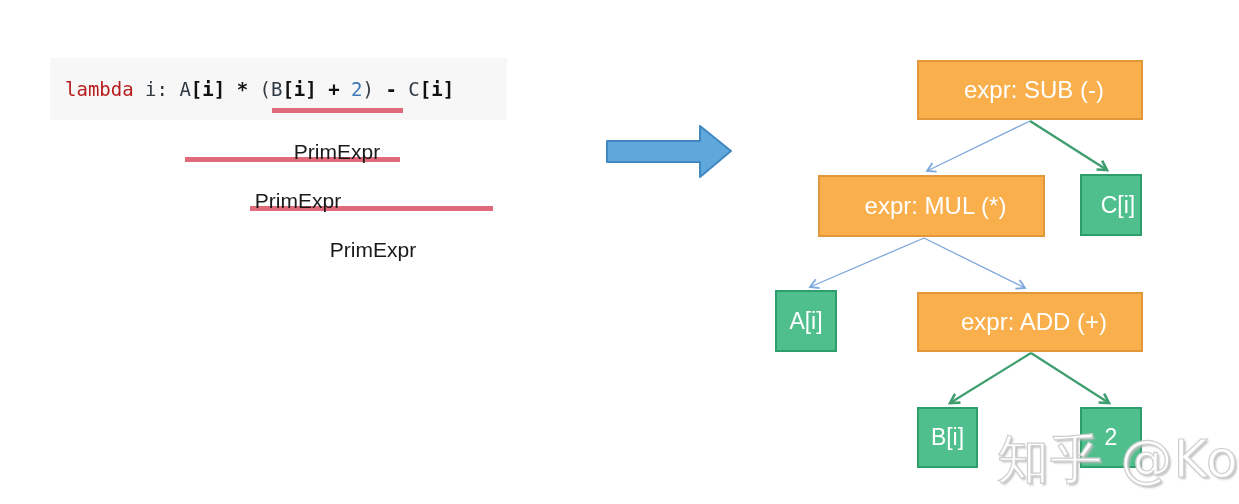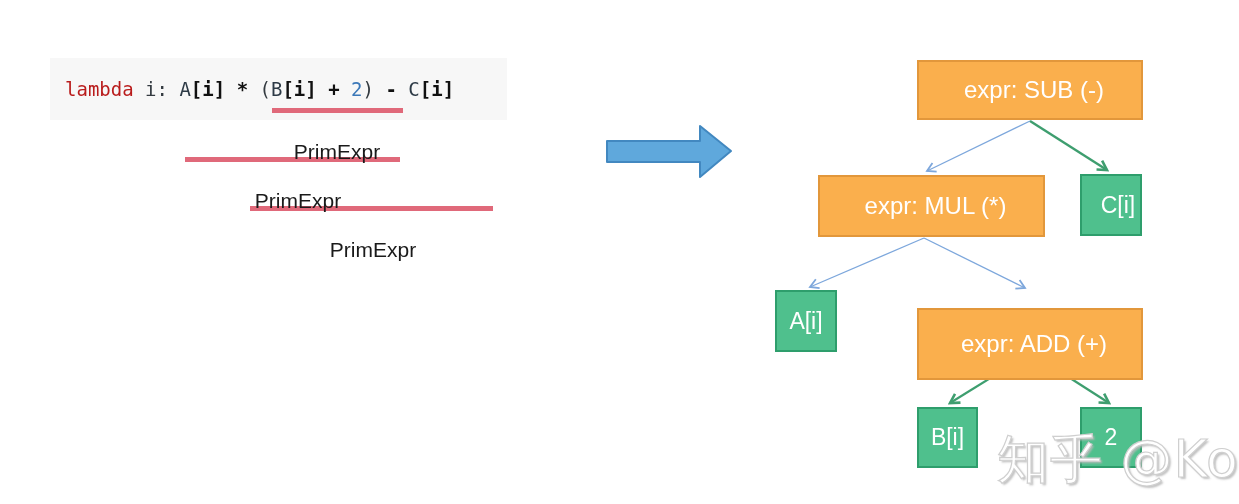--- a/index.html
+++ b/index.html
@@ -92,21 +92,21 @@
   }
   .node.leaf {
     background: #4fc08d;
     border-color: #2e9e6c;
     font-size: 23px;
   }
   #node-sub { left: 917px;  top: 60px;  width: 226px; height: 60px; }
   #node-mul { left: 810px;  top: 175px; width: 227px; height: 62px; margin-left: 8px; }
   #node-ci  { left: 1080px; top: 174px; width: 62px;  height: 62px; padding-left: 14px; }
   #node-ai  { left: 775px;  top: 290px; width: 62px;  height: 62px; }
-  #node-add { left: 917px;  top: 308px; width: 226px; height: 72px; }
+  #node-add { left: 917px;  top: 292px; width: 226px; height: 60px; }
   #node-bi  { left: 917px;  top: 407px; width: 61px;  height: 61px; }
   #node-two { left: 1080px; top: 407px; width: 62px;  height: 61px; }
 
   
   .watermark {
     position: absolute;
     left: 997px; top: 425px;
     font-size: 52px;
     font-family: "DejaVu Sans", sans-serif;
     color: #ffffff;

